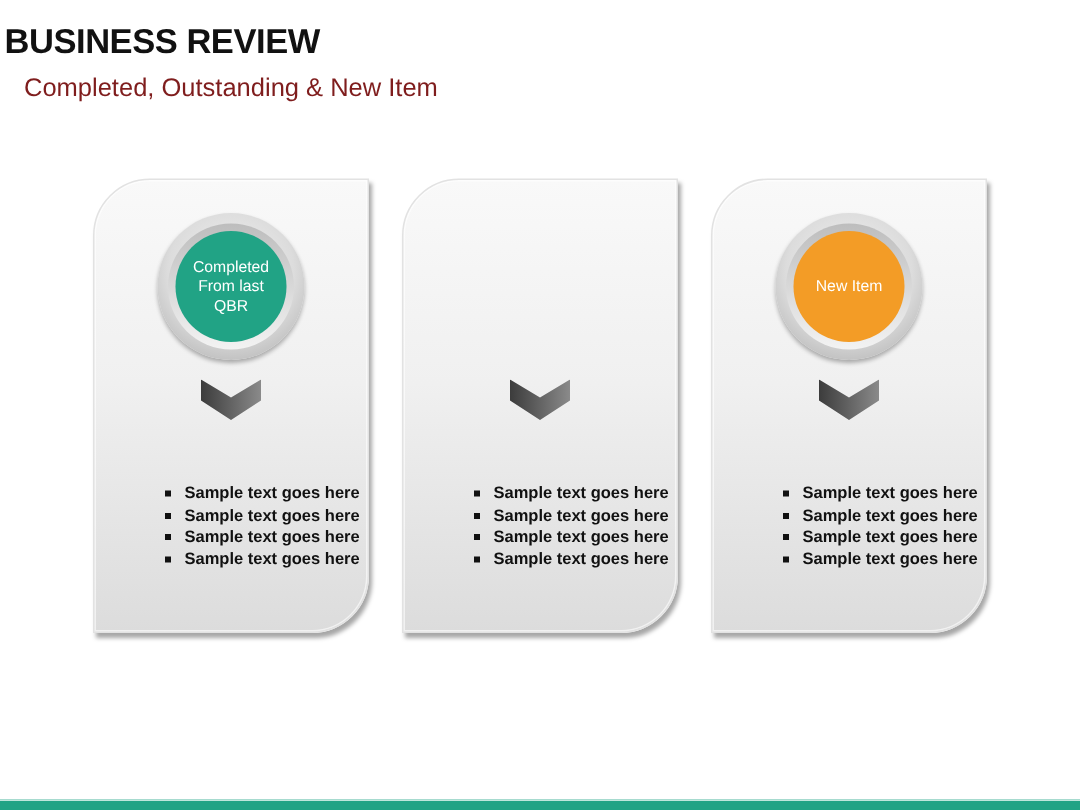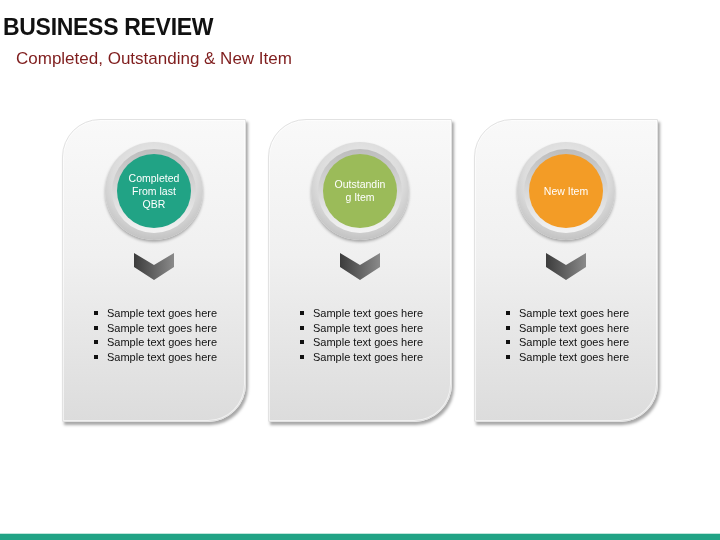--- a/index.html
+++ b/index.html
@@ -15,21 +15,21 @@
   .card .ring { position:absolute; left:50%; top:22px; width:98px; height:98px; margin-left:-49px;
                 border-radius:50%;
                 background:radial-gradient(circle at 50% 40%, #f4f4f4 0%, #dcdcdc 55%, #a8a8a8 100%);
                 box-shadow:0 2px 3px rgba(0,0,0,0.3); }
   .card .ring-inner { position:absolute; left:7px; top:7px; width:84px; height:84px; border-radius:50%;
                 background:linear-gradient(to bottom, #bdbdbd, #f3f3f3); }
   .card .disc { position:absolute; left:5px; top:5px; width:74px; height:74px; border-radius:50%;
                 display:flex; align-items:center; justify-content:center; text-align:center;
                 color:#fff; font-size:10.5px; line-height:13px; }
   .chev { position:absolute; left:50%; top:133px; margin-left:-20px; width:40px; height:27px; }
-  .bullets { position:absolute; left:30px; top:186px; margin:0; padding:0; list-style:none; font-size:11px; line-height:14.5px; color:#111; }
+  .bullets { position:absolute; left:30px; top:186px; margin:16px; padding:0; list-style:none; font-size:11px; line-height:14.5px; color:#111;font-weight:bold; }
   .bullets li { position:relative; padding-left:14px; white-space:nowrap; }
   .bullets li::before { content:""; position:absolute; left:1px; top:5px; width:4px; height:4px; background:#111; }
   .footer-bar { position:absolute; left:0; bottom:0; width:720px; height:6px; background:#21a385; border-top:1px solid #bfe6dc; }
 </style>
 </head>
 <body>
 
 <div class="title">BUSINESS REVIEW</div>
 <div class="subtitle">Completed, Outstanding &amp; New Item</div>
 
@@ -56,30 +56,20 @@
   </svg>
   <ul class="bullets">
     <li>Sample text goes here</li>
     <li>Sample text goes here</li>
     <li>Sample text goes here</li>
     <li>Sample text goes here</li>
   </ul>
 </div>
 
 <div class="card" style="left:268px;">
-  <div class="ring">
-    <div class="ring-inner">
-      <div class="disc" style="background:#9bbb59;">
-        <div>
-          <div>Outstandin</div>
-          <div>g Item</div>
-        </div>
-      </div>
-    </div>
-  </div>
   <svg class="chev" viewBox="0 0 40 27">
     <defs>
         <linearGradient id="cg2" x1="0" x2="1">
           <stop offset="0" stop-color="#3c3c3c"></stop>
           <stop offset="1" stop-color="#8a8a8a"></stop>
         </linearGradient>
       </defs>
     <polygon points="0,0 20,12 40,0 40,14 20,27 0,14" fill="url(#cg2)"></polygon>
   </svg>
   <ul class="bullets">

